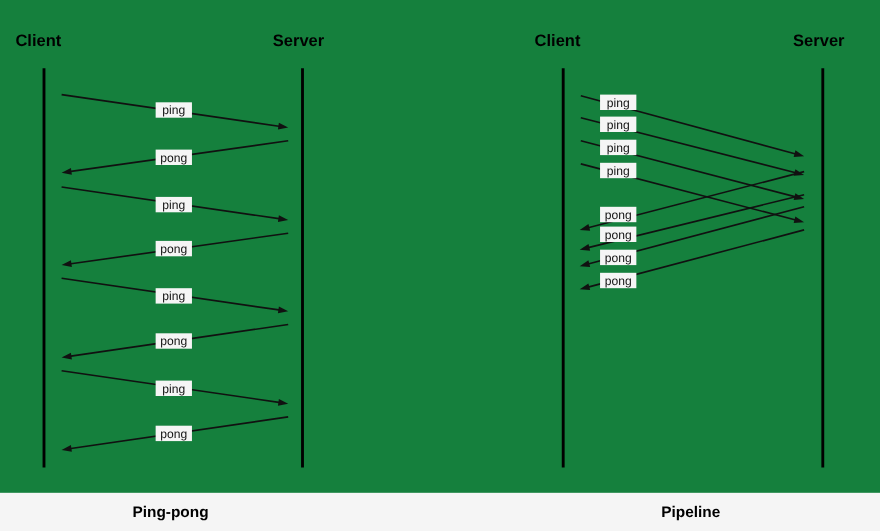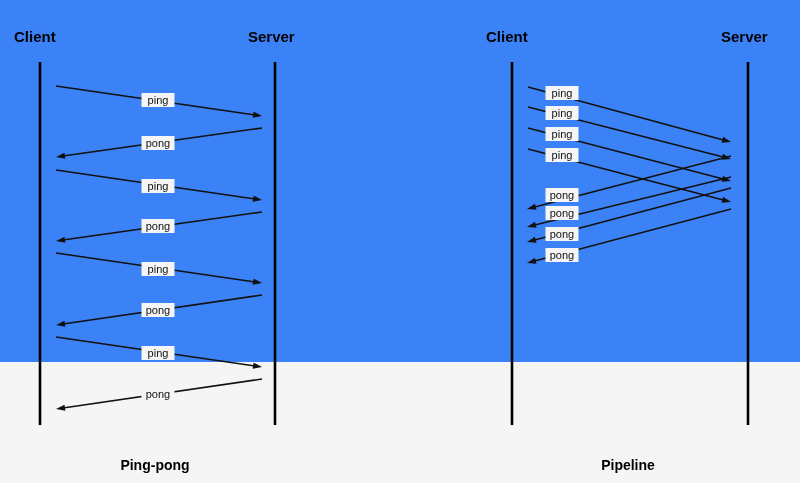--- a/index.html
+++ b/index.html
@@ -5,22 +5,22 @@
 <style>
   html,body{margin:0;padding:0;}
   body{
     width:800px;height:483px;
     background:#f5f5f5;
     font-family:"Liberation Sans", sans-serif;
     overflow:hidden;
   }
   #canvas{
     position:relative;
-    width:800px;height:362px;
-    background:#3b82f6;
+    width:800px;height:448px;
+    background:#15803d;
   }
   svg.diagram-layer{
     position:absolute;
     left:0;top:0;
     width:800px;height:483px;
     display:block;
   }
   text.actor-label{
     font-family:"Liberation Sans", sans-serif;
     font-size:15px;

